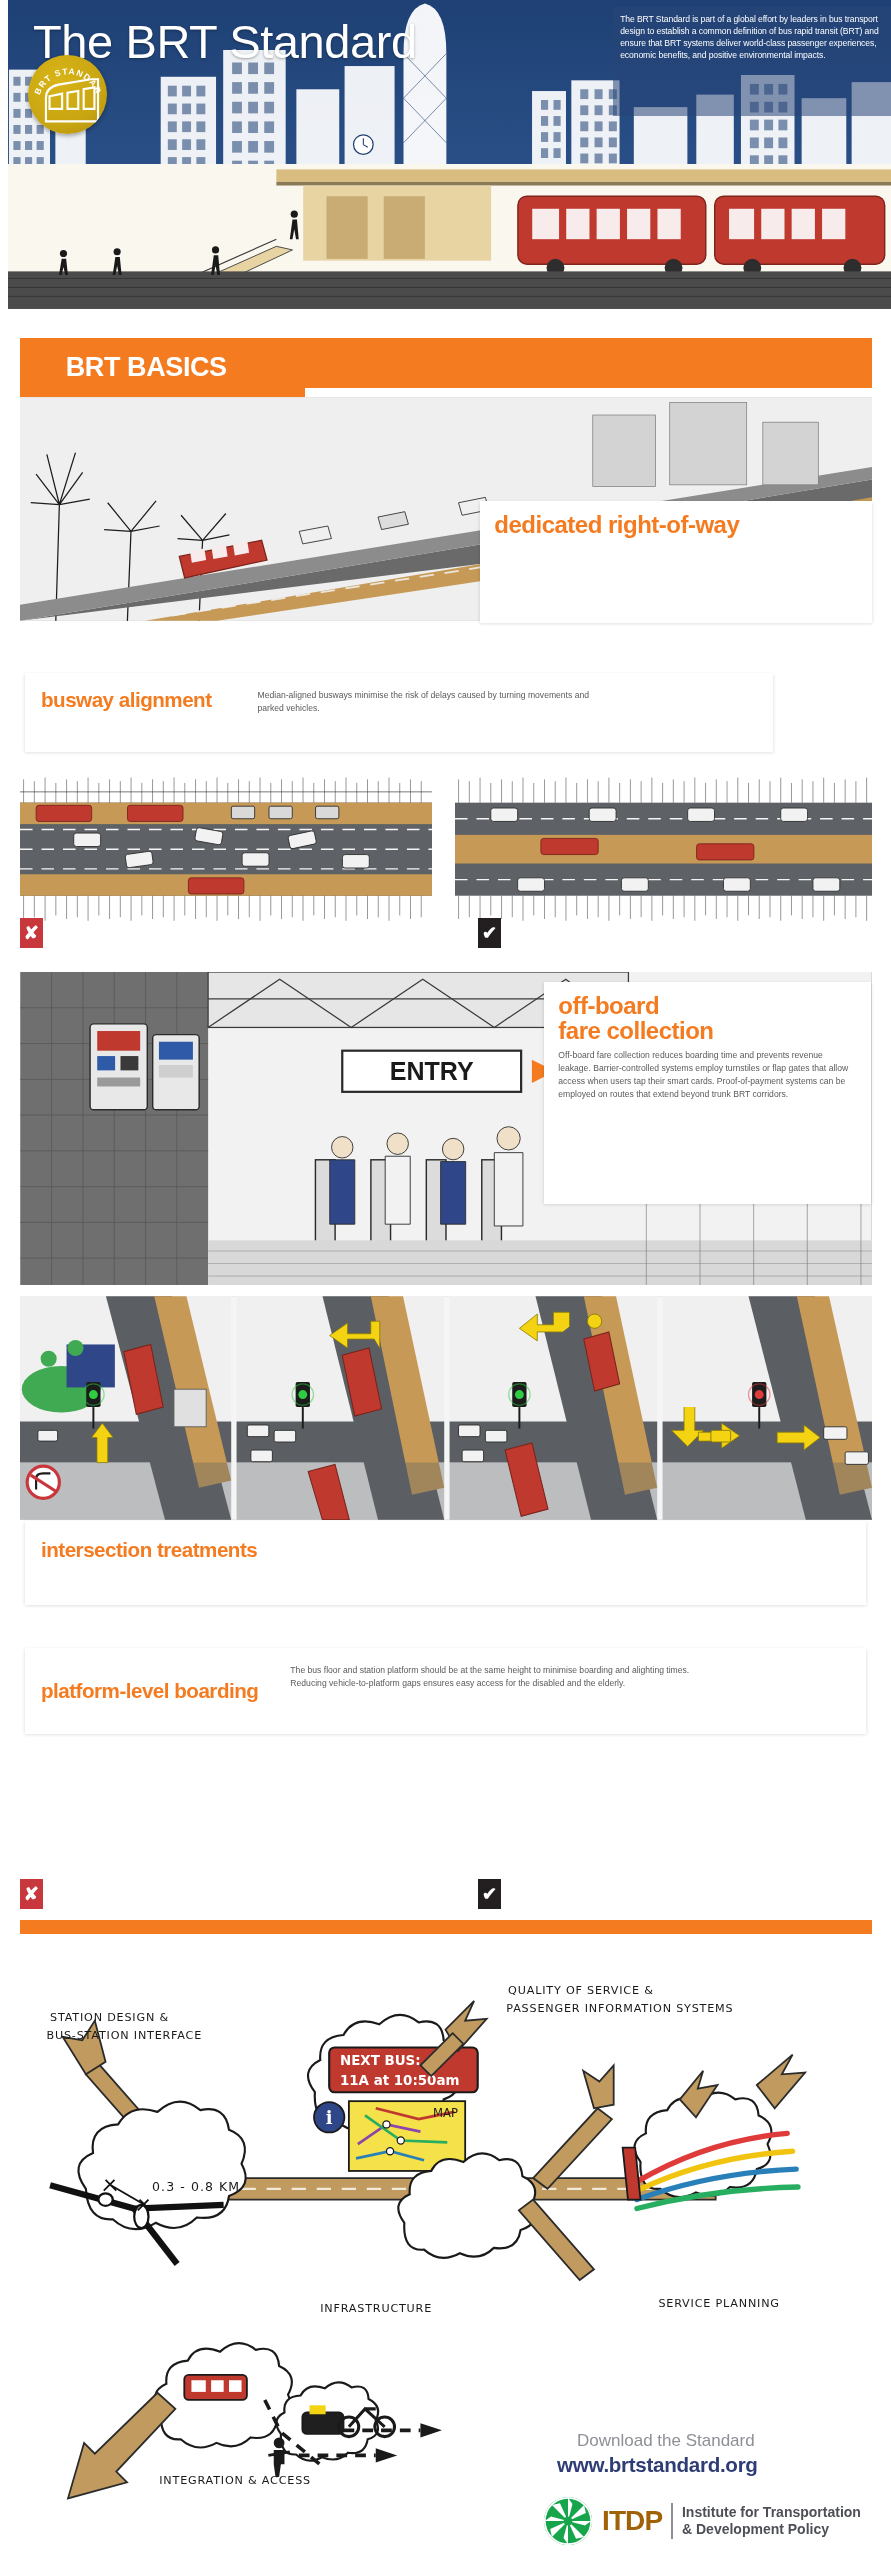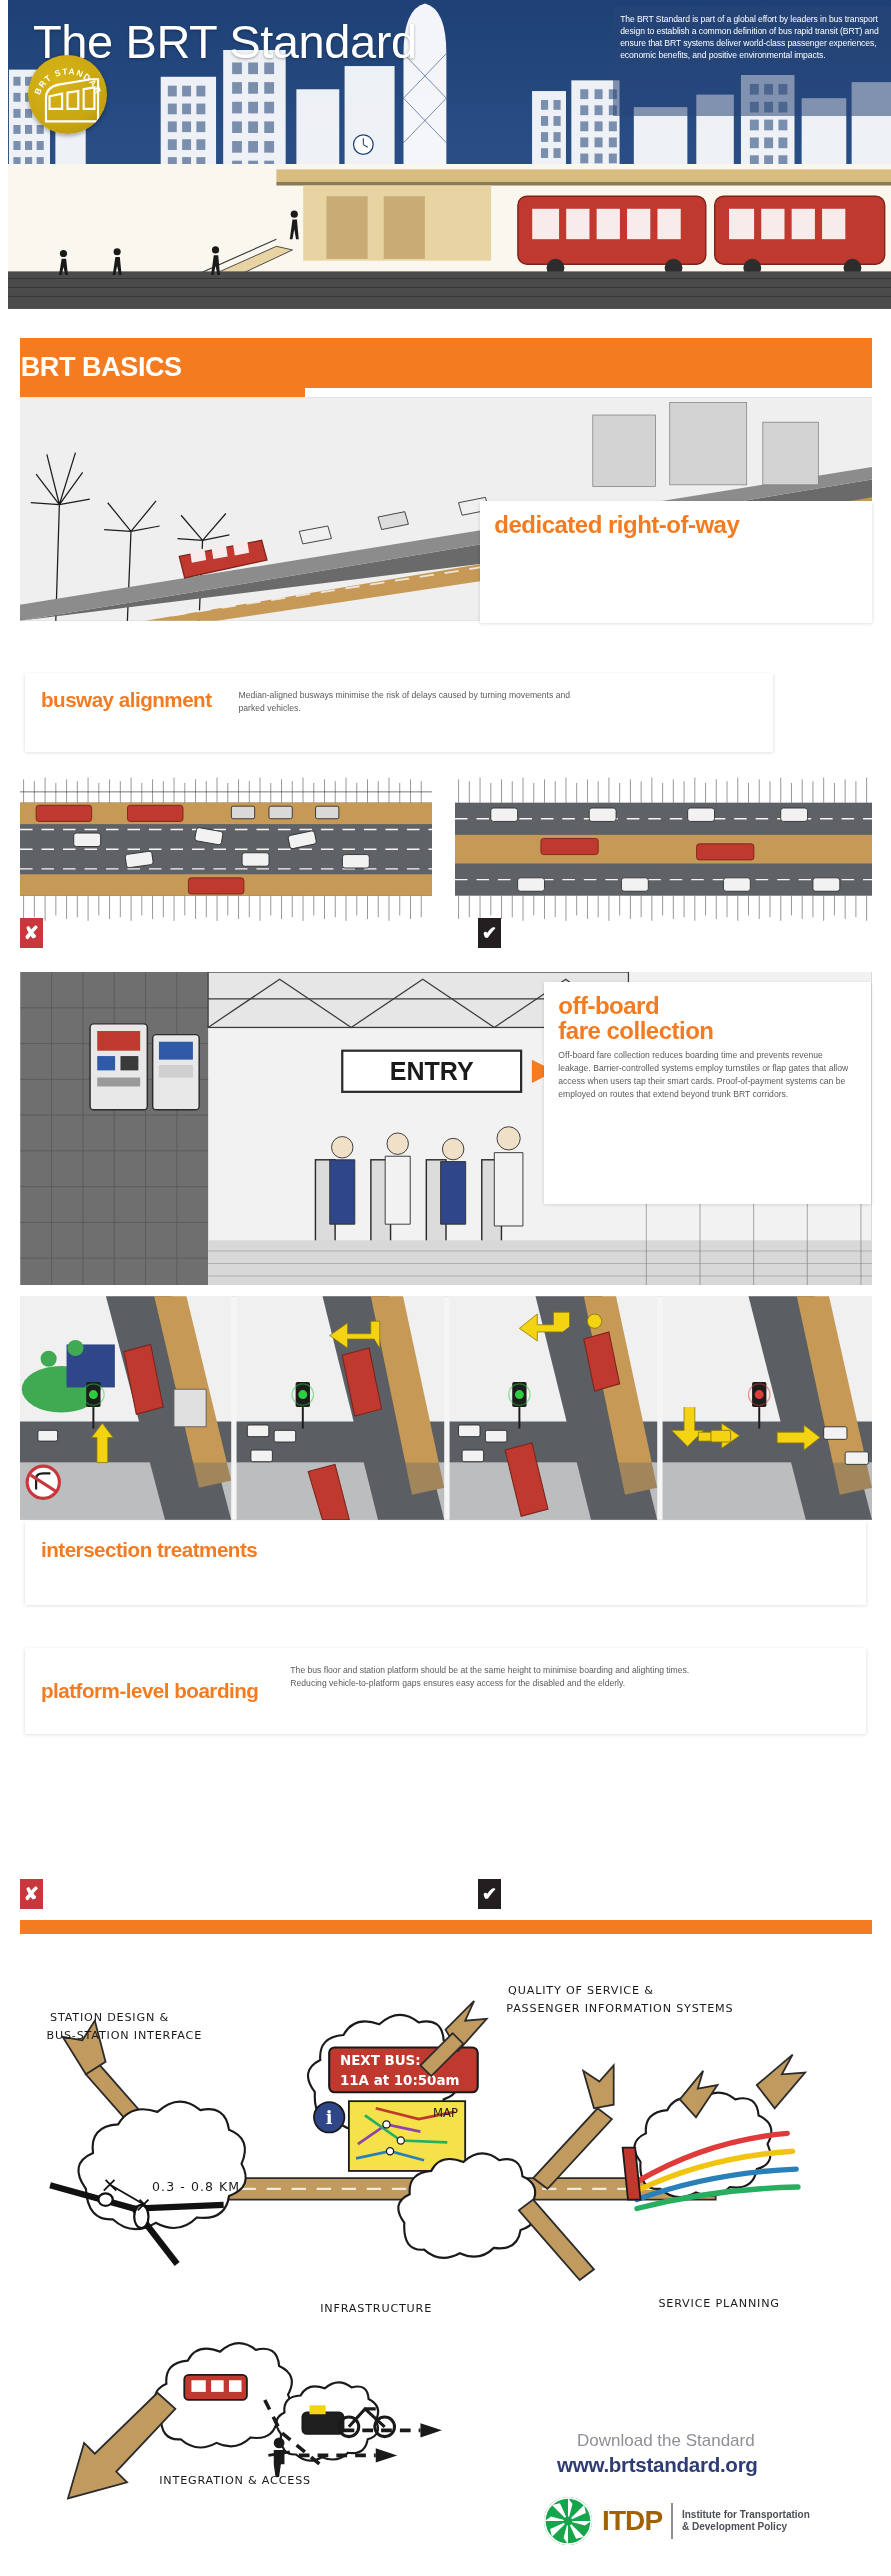--- a/index.html
+++ b/index.html
@@ -84,21 +84,22 @@
     position:absolute; left:19.7px; top:338px;
     width:285px; height:59px;
     background: #f47b20;
     display:flex; align-items:center;
   }
   .basics-tag span {
     color:#ffffff;
     font-size: 27px;
     font-weight: bold;
     letter-spacing: -0.4px;
-    padding-left: 1px;
+    padding-left: 21px;
+    margin-left: 25px;
   }
   .basics-desc {
     position:absolute; left:295px; top:347px; width:555px;
     color:#3c3c3c; font-size:9px; line-height:1.5;
   }
 
   
   .photo {
     position: absolute;
     overflow: hidden;
@@ -166,21 +167,21 @@
     position:absolute; left:557px; top:2453px;
     color:#2e3d75; font-size:20.6px; font-weight:bold;
     letter-spacing:-0.3px;
   }
   .itdp {
     position:absolute; left:543px; top:2496px;
     display:flex; align-items:center; gap:9px;
   }
   .itdp-word { color:#a16207; font-size:28px; font-weight:bold; letter-spacing:-0.9px;}
   .itdp-rule { width:1.8px; height:36px; background:#8d9096; }
-  .itdp-sub { color:#4c4f56; font-size:10px; font-weight:bold; line-height:1.22;}
+  .itdp-sub { color:#4c4f56; font-size:14px; font-weight:bold; line-height:1.22;}
 </style>
 </head>
 <body>
 
 <div id="page">
 
   <div class="hero">
     <div class="hero-sky"></div>
 
     <svg class="skyline" width="891" height="183" viewBox="0 0 996 205">
@@ -442,21 +443,21 @@
     </svg>
   </div>
 
   <div class="card" style="left:480px; top:501px; width:392px; height:122px;">
     <h2 class="h-lg">dedicated right-of-way</h2>
   </div>
 
   <div class="card" style="left:25px; top:673px; width:748px; height:79px; padding:12.5px 16px;">
     <div style="display:flex; align-items:flex-start; gap:27px;">
       <h2 class="h-md" style="white-space:nowrap; margin-top:3.6px;">busway alignment</h2>
-      <p style="margin-top:3.6px; max-width:349px;">Median-aligned busways minimise the risk of delays caused by turning movements and parked vehicles.</p>
+      <p style="margin-top:3.6px; max-width:349px;margin-left:19px;">Median-aligned busways minimise the risk of delays caused by turning movements and parked vehicles.</p>
     </div>
   </div>
 
   <div class="photo" style="left:19.7px; top:765px; width:412px; height:163px; background:#ffffff;">
     <svg width="412" height="163" viewBox="0 0 460 182">
       <rect width="460" height="182" fill="#ffffff"></rect>
       <rect x="0" y="42" width="460" height="104" fill="#5e6266"></rect>
 
       <rect x="0" y="42" width="460" height="24" fill="#c69a56"></rect>
       <rect x="0" y="122" width="460" height="24" fill="#c69a56"></rect>

